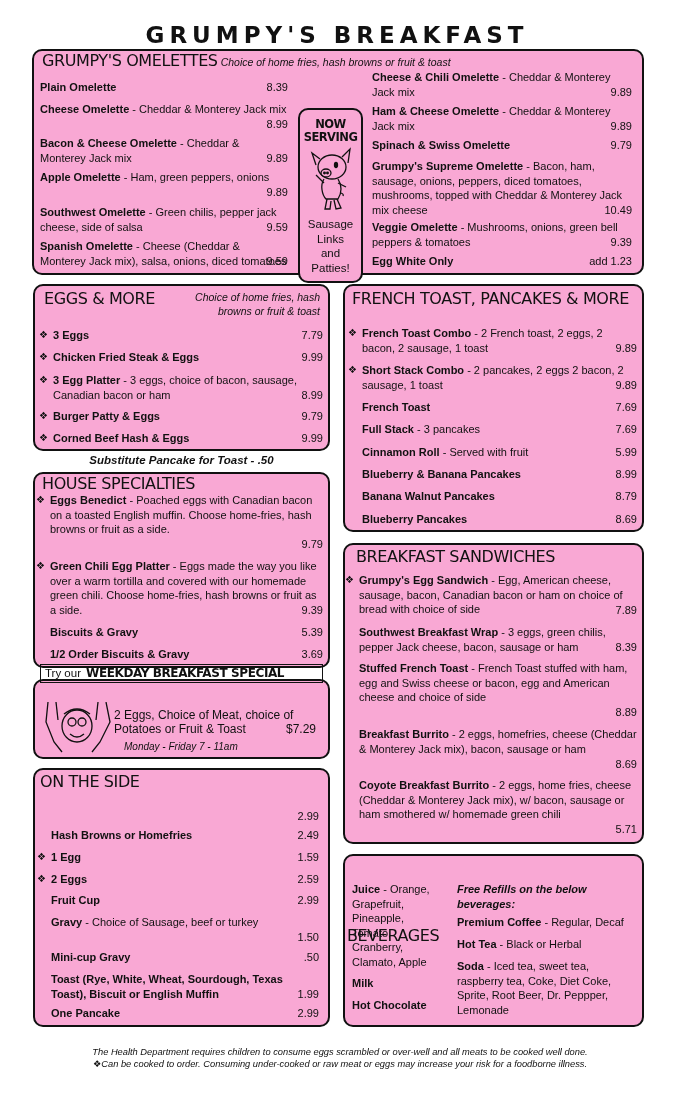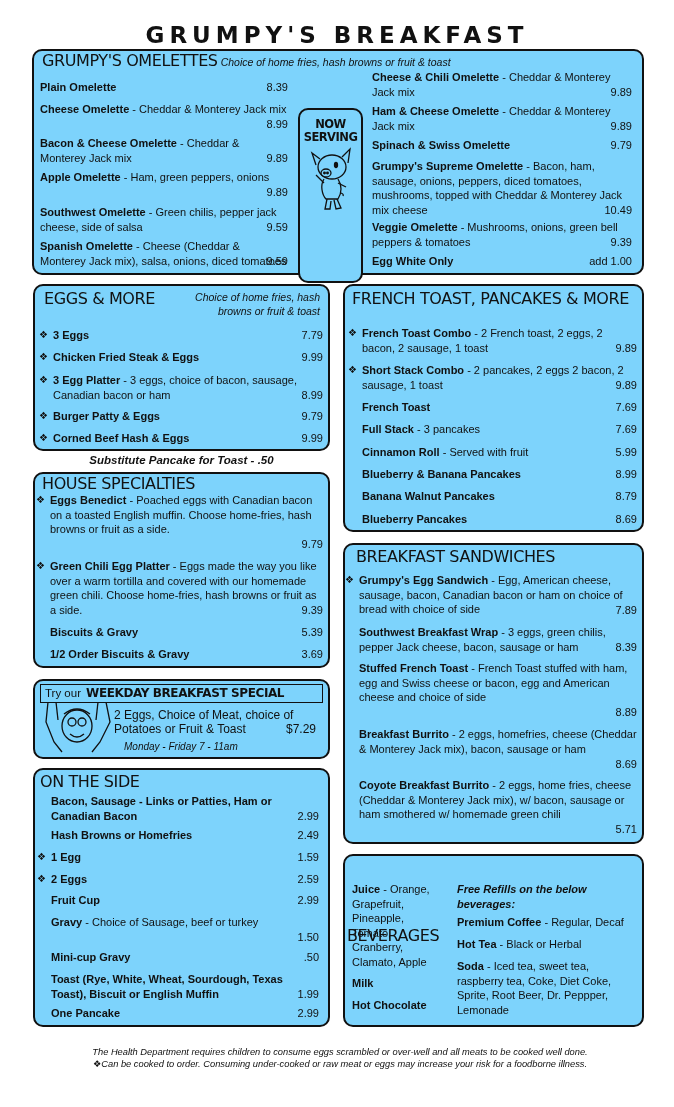--- a/index.html
+++ b/index.html
@@ -3,21 +3,21 @@
 <meta charset="utf-8">
 <style>
   * { box-sizing: border-box; margin: 0; padding: 0; }
   html, body { width: 674px; height: 1107px; background: #fff; overflow: hidden; }
   body { position: relative; font-family: "Liberation Sans", "DejaVu Sans", sans-serif; color: #111; font-size: 11px; }
   .title {
     position: absolute; left: 0; top: 22px; width: 674px; text-align: center;
     font-family: "DejaVu Sans", sans-serif; font-weight: 900; font-size: 23px;
     letter-spacing: 5px; text-transform: uppercase; line-height: 26px;
   }
-  .box { position: absolute; border: 2px solid #111; border-radius: 10px; background: #7dd3fc; }
+  .box { position: absolute; border: 2px solid #111; border-radius: 10px; background: #f9a8d4; }
   .hdr { font-family: "DejaVu Sans", sans-serif; font-weight: normal; font-size: 16px; letter-spacing: -0.4px; line-height: 18px; text-transform: uppercase; }
   .hdr-note { font-style: italic; font-size: 10.5px; letter-spacing: 0; text-transform: none; }
   .item { position: absolute; font-size: 11px; line-height: 14.5px; }
   .item .nm { font-weight: bold; }
   .price { position: absolute; right: 0; bottom: 0; }
   .dia { position: absolute; font-size: 10px; }
   .abs { position: absolute; }
 </style>
 </head>
 <body>
@@ -52,49 +52,55 @@
       <circle cx="21.5" cy="28" r="0.8" fill="#111"></circle>
       <ellipse cx="30" cy="20" rx="1.5" ry="2.5" fill="#111"></ellipse>
       <path d="M18 34 C14 40 16 50 20 54 L32 54 C36 48 36 40 32 34"></path>
       <path d="M18 38 L10 30"></path>
       <path d="M32 38 L40 42"></path>
       <path d="M21 54 L19 64 L24 64 L25 56"></path>
       <path d="M28 55 L30 64 L35 63 L31 54"></path>
       <path d="M35 48 q3 1 2 3"></path>
     </g>
   </svg>
+  <div style="font-size:11.5px;line-height:14.5px;margin-top:2px;">
+    <div>Sausage</div>
+    <div>Links</div>
+    <div>and</div>
+    <div>Patties!</div>
+  </div>
 </div>
 
 <div class="item" style="left:372px;top:70px;width:260px;height:29px;"><span class="nm">Cheese &amp; Chili Omelette</span><span> - Cheddar &amp; Monterey Jack mix</span><span class="price">9.89</span></div>
 <div class="item" style="left:372px;top:104px;width:260px;height:29px;"><span class="nm">Ham &amp; Cheese Omelette</span><span> - Cheddar &amp; Monterey Jack mix</span><span class="price">9.89</span></div>
 <div class="item" style="left:372px;top:138px;width:260px;"><span class="nm">Spinach &amp; Swiss Omelette</span><span></span><span class="price">9.79</span></div>
 <div class="item" style="left:372px;top:159px;width:260px;height:58px;"><span class="nm">Grumpy's Supreme Omelette</span><span> - Bacon, ham, sausage, onions, peppers, diced tomatoes, mushrooms, topped with Cheddar &amp; Monterey Jack mix cheese</span><span class="price">10.49</span></div>
 <div class="item" style="left:372px;top:220px;width:260px;height:29px;"><span class="nm">Veggie Omelette</span><span> - Mushrooms, onions, green bell peppers &amp; tomatoes</span><span class="price">9.39</span></div>
-<div class="item" style="left:372px;top:254px;width:260px;"><span class="nm">Egg White Only</span><span></span><span class="price">add 1.00</span></div>
+<div class="item" style="left:372px;top:254px;width:260px;"><span class="nm">Egg White Only</span><span></span><span class="price">add 1.23</span></div>
 
 <div class="box" style="left:33px;top:284px;width:297px;height:167px;"></div>
 <div class="abs hdr" style="left:44px;top:290px;">Eggs &amp; More</div>
 <div class="abs hdr-note" style="left:180px;top:290px;width:140px;text-align:right;line-height:14px;">Choice of home fries, hash browns or fruit &amp; toast</div>
 
 <div class="item" style="left:53px;top:328px;width:270px;"><span class="dia" style="left:-14px;">❖</span><span class="nm">3 Eggs</span><span class="price">7.79</span></div>
 <div class="item" style="left:53px;top:350px;width:270px;"><span class="dia" style="left:-14px;">❖</span><span class="nm">Chicken Fried Steak &amp; Eggs</span><span class="price">9.99</span></div>
 <div class="item" style="left:53px;top:373px;width:270px;height:29px;"><span class="dia" style="left:-14px;">❖</span><span class="nm">3 Egg Platter</span><span> - 3 eggs, choice of bacon, sausage, Canadian bacon or ham</span><span class="price">8.99</span></div>
 <div class="item" style="left:53px;top:409px;width:270px;"><span class="dia" style="left:-14px;">❖</span><span class="nm">Burger Patty &amp; Eggs</span><span class="price">9.79</span></div>
 <div class="item" style="left:53px;top:431px;width:270px;"><span class="dia" style="left:-14px;">❖</span><span class="nm">Corned Beef Hash &amp; Eggs</span><span class="price">9.99</span></div>
 <div class="abs" style="left:33px;top:454px;width:297px;text-align:center;font-weight:bold;font-style:italic;font-size:11.5px;">Substitute Pancake for Toast - .50</div>
 
 <div class="box" style="left:33px;top:472px;width:297px;height:196px;"></div>
 <div class="abs hdr" style="left:42px;top:475px;">House Specialties</div>
 <div class="item" style="left:50px;top:493px;width:273px;height:58px;"><span class="dia" style="left:-14px;">❖</span><span class="nm">Eggs Benedict</span><span> - Poached eggs with Canadian bacon on a toasted English muffin. Choose home-fries, hash browns or fruit as a side.</span><span class="price">9.79</span></div>
 <div class="item" style="left:50px;top:559px;width:273px;height:58px;"><span class="dia" style="left:-14px;">❖</span><span class="nm">Green Chili Egg Platter</span><span> - Eggs made the way you like over a warm tortilla and covered with our homemade green chili. Choose home-fries, hash browns or fruit as a side.</span><span class="price">9.39</span></div>
 <div class="item" style="left:50px;top:625px;width:273px;"><span class="nm">Biscuits &amp; Gravy</span><span class="price">5.39</span></div>
 <div class="item" style="left:50px;top:647px;width:273px;"><span class="nm">1/2 Order Biscuits &amp; Gravy</span><span class="price">3.69</span></div>
 
 <div class="box" style="left:33px;top:679px;width:297px;height:80px;"></div>
-<div class="abs" style="left:40px;top:684px;width:283px;height:19px;border:1.5px solid #111;white-space:nowrap;padding-left:4px;line-height:16px;">
+<div class="abs" style="left:40px;top:664px;width:283px;height:19px;border:1.5px solid #111;white-space:nowrap;padding-left:4px;line-height:16px;">
   <span style="font-size:11.5px;">Try our</span>
   <span style="font-family:'DejaVu Sans',sans-serif;font-weight:900;font-size:12px;text-transform:uppercase;letter-spacing:-0.4px;margin-left:2px;">Weekday Breakfast Special</span>
 </div>
 <svg class="abs" width="72" height="52" viewBox="0 0 72 52" style="left:42px;top:702px;">
   <g fill="none" stroke="#111" stroke-width="1.3">
     <path d="M6 0 L4 20 L12 40 L20 50"></path>
     <path d="M14 0 L16 18"></path>
     <path d="M64 0 L68 20 L58 40 L50 50"></path>
     <path d="M56 0 L54 18"></path>
     <ellipse cx="35" cy="24" rx="15" ry="16"></ellipse>
@@ -105,21 +111,21 @@
   </g>
 </svg>
 <div class="abs" style="left:114px;top:708px;width:202px;font-size:12px;line-height:14px;">
   <div>2 Eggs, Choice of Meat, choice of</div>
   <div style="position:relative;"><span>Potatoes or Fruit &amp; Toast</span><span style="position:absolute;right:0;">$7.29</span></div>
 </div>
 <div class="abs" style="left:124px;top:741px;font-style:italic;font-size:10px;">Monday - Friday 7 - 11am</div>
 
 <div class="box" style="left:33px;top:768px;width:297px;height:259px;"></div>
 <div class="abs hdr" style="left:40px;top:773px;">On the Side</div>
-<div class="item" style="left:51px;top:794px;width:268px;height:29px;"><span class="nm" style="display:inline-block;width:235px;">Bacon, Sausage - Links or Patties, Ham or Canadian Bacon</span><span class="price">2.99</span></div>
+<div class="item" style="left:51px;top:794px;width:268px;height:29px;"><span class="price">2.99</span></div>
 <div class="item" style="left:51px;top:828px;width:268px;"><span class="nm">Hash Browns or Homefries</span><span class="price">2.49</span></div>
 <div class="item" style="left:51px;top:850px;width:268px;"><span class="dia" style="left:-14px;">❖</span><span class="nm">1 Egg</span><span class="price">1.59</span></div>
 <div class="item" style="left:51px;top:872px;width:268px;"><span class="dia" style="left:-14px;">❖</span><span class="nm">2 Eggs</span><span class="price">2.59</span></div>
 <div class="item" style="left:51px;top:893px;width:268px;"><span class="nm">Fruit Cup</span><span class="price">2.99</span></div>
 <div class="item" style="left:51px;top:915px;width:268px;height:29px;"><span class="nm">Gravy</span><span style="display:inline;"> - Choice of Sausage, beef or turkey</span><span class="price">1.50</span></div>
 <div class="item" style="left:51px;top:950px;width:268px;"><span class="nm">Mini-cup Gravy</span><span class="price">.50</span></div>
 <div class="item" style="left:51px;top:972px;width:268px;height:29px;"><span class="nm" style="display:inline-block;width:240px;">Toast (Rye, White, Wheat, Sourdough, Texas Toast), Biscuit or English Muffin</span><span class="price">1.99</span></div>
 <div class="item" style="left:51px;top:1006px;width:268px;"><span class="nm">One Pancake</span><span class="price">2.99</span></div>
 
 <div class="box" style="left:343px;top:284px;width:301px;height:248px;"></div>

